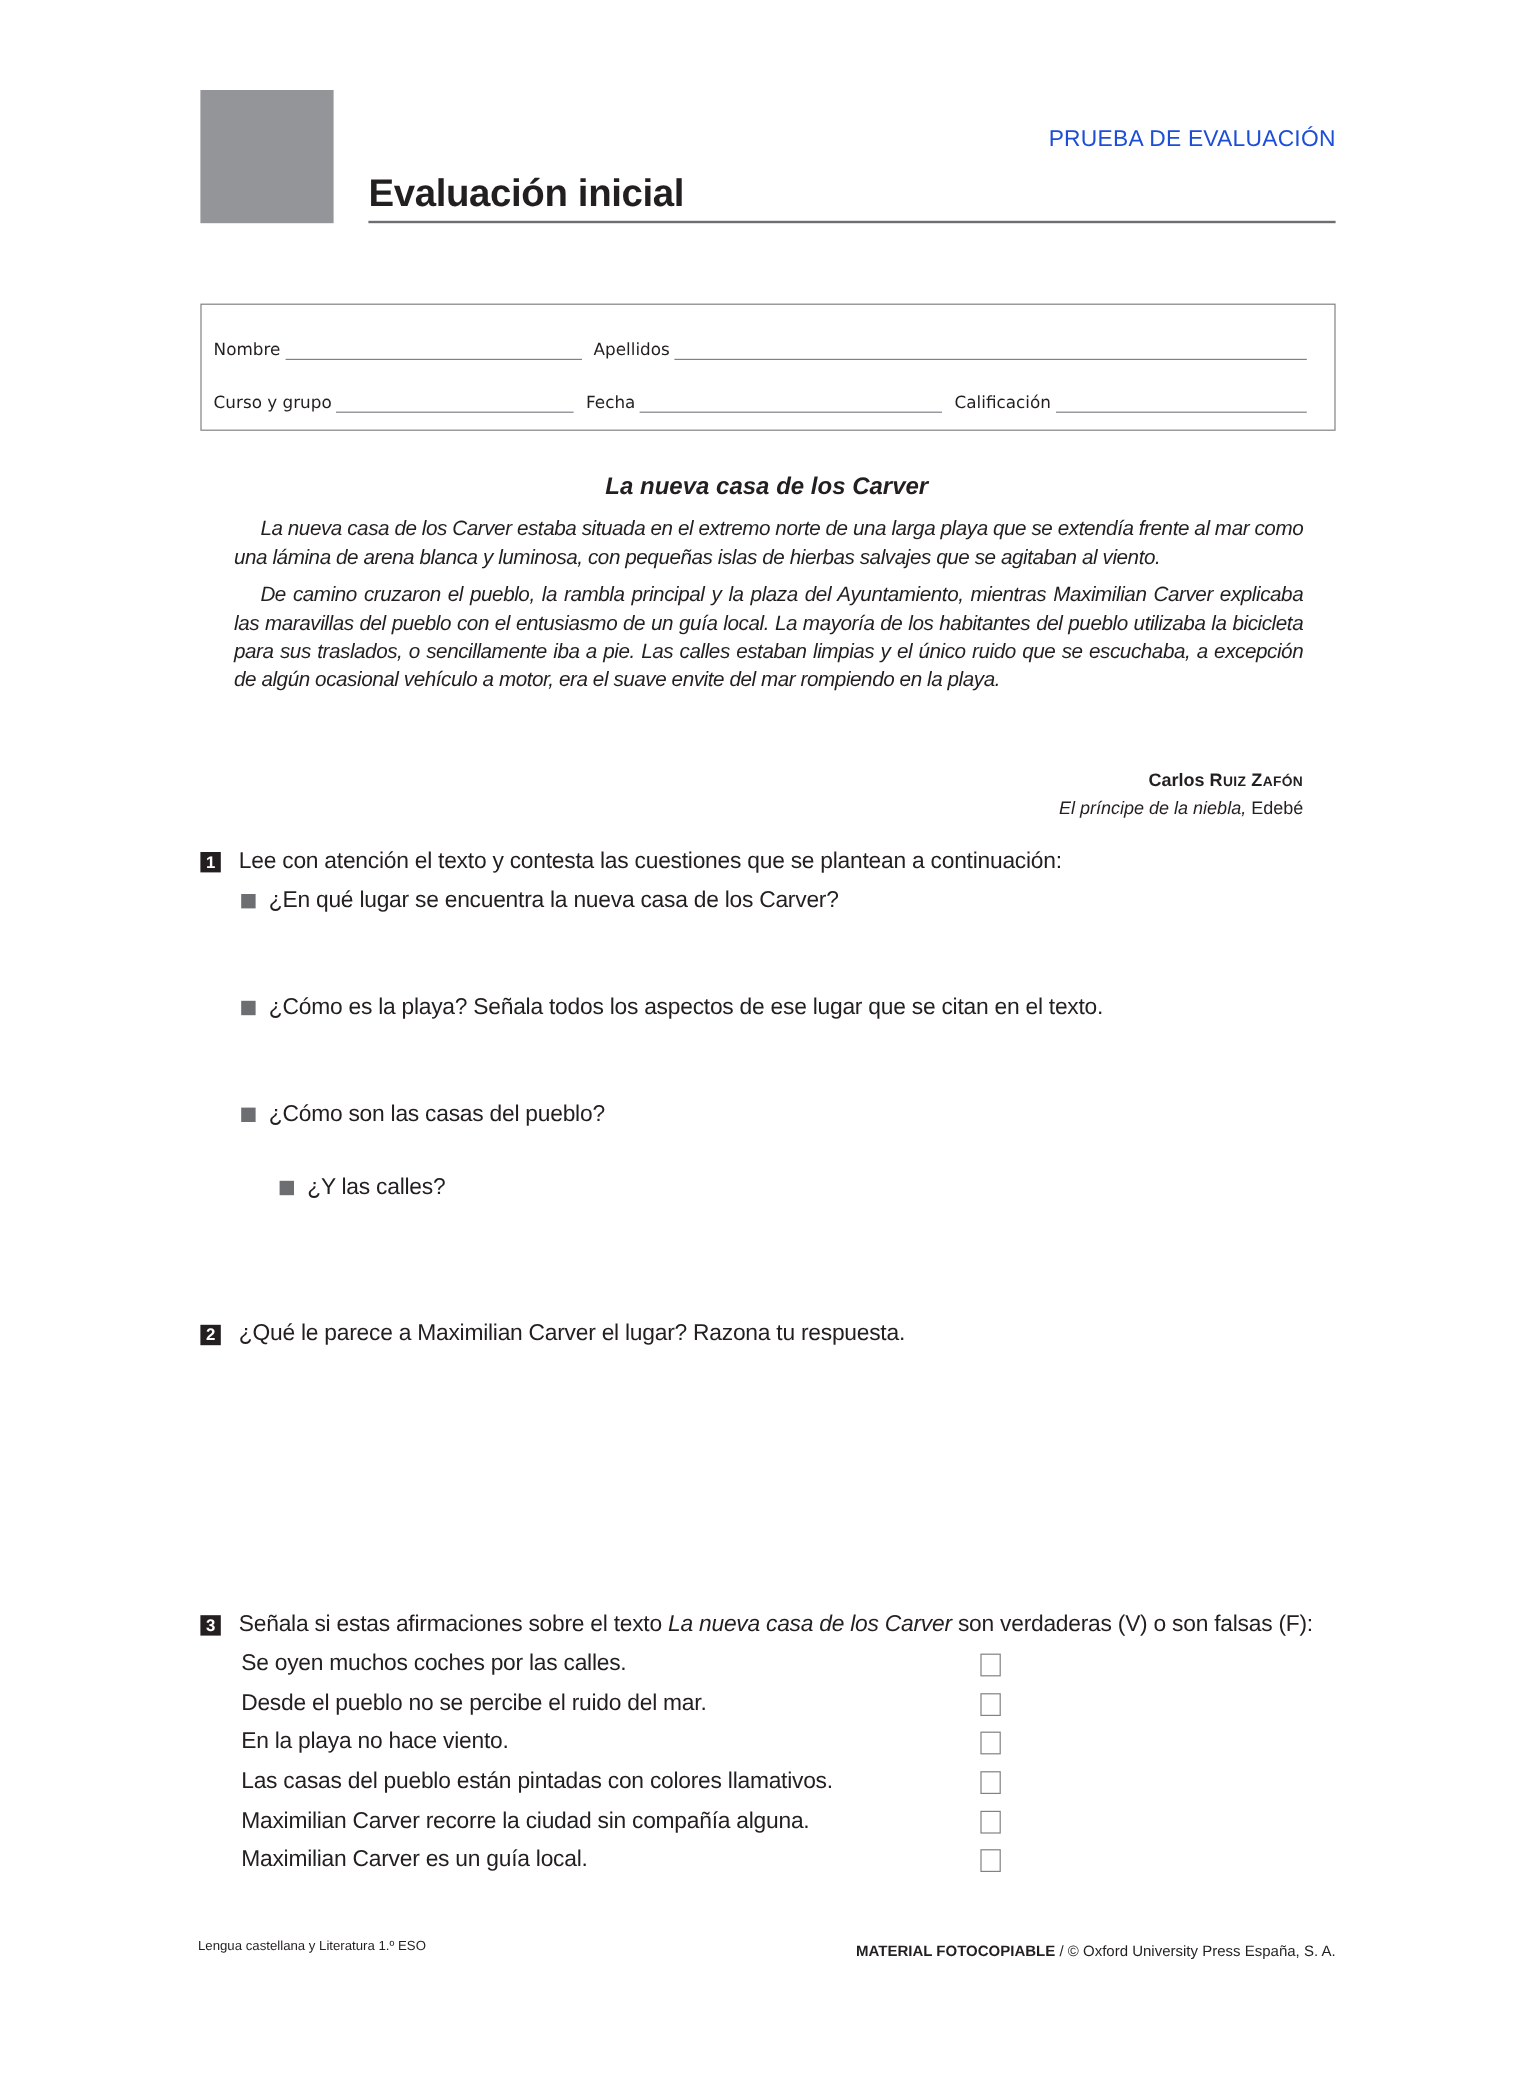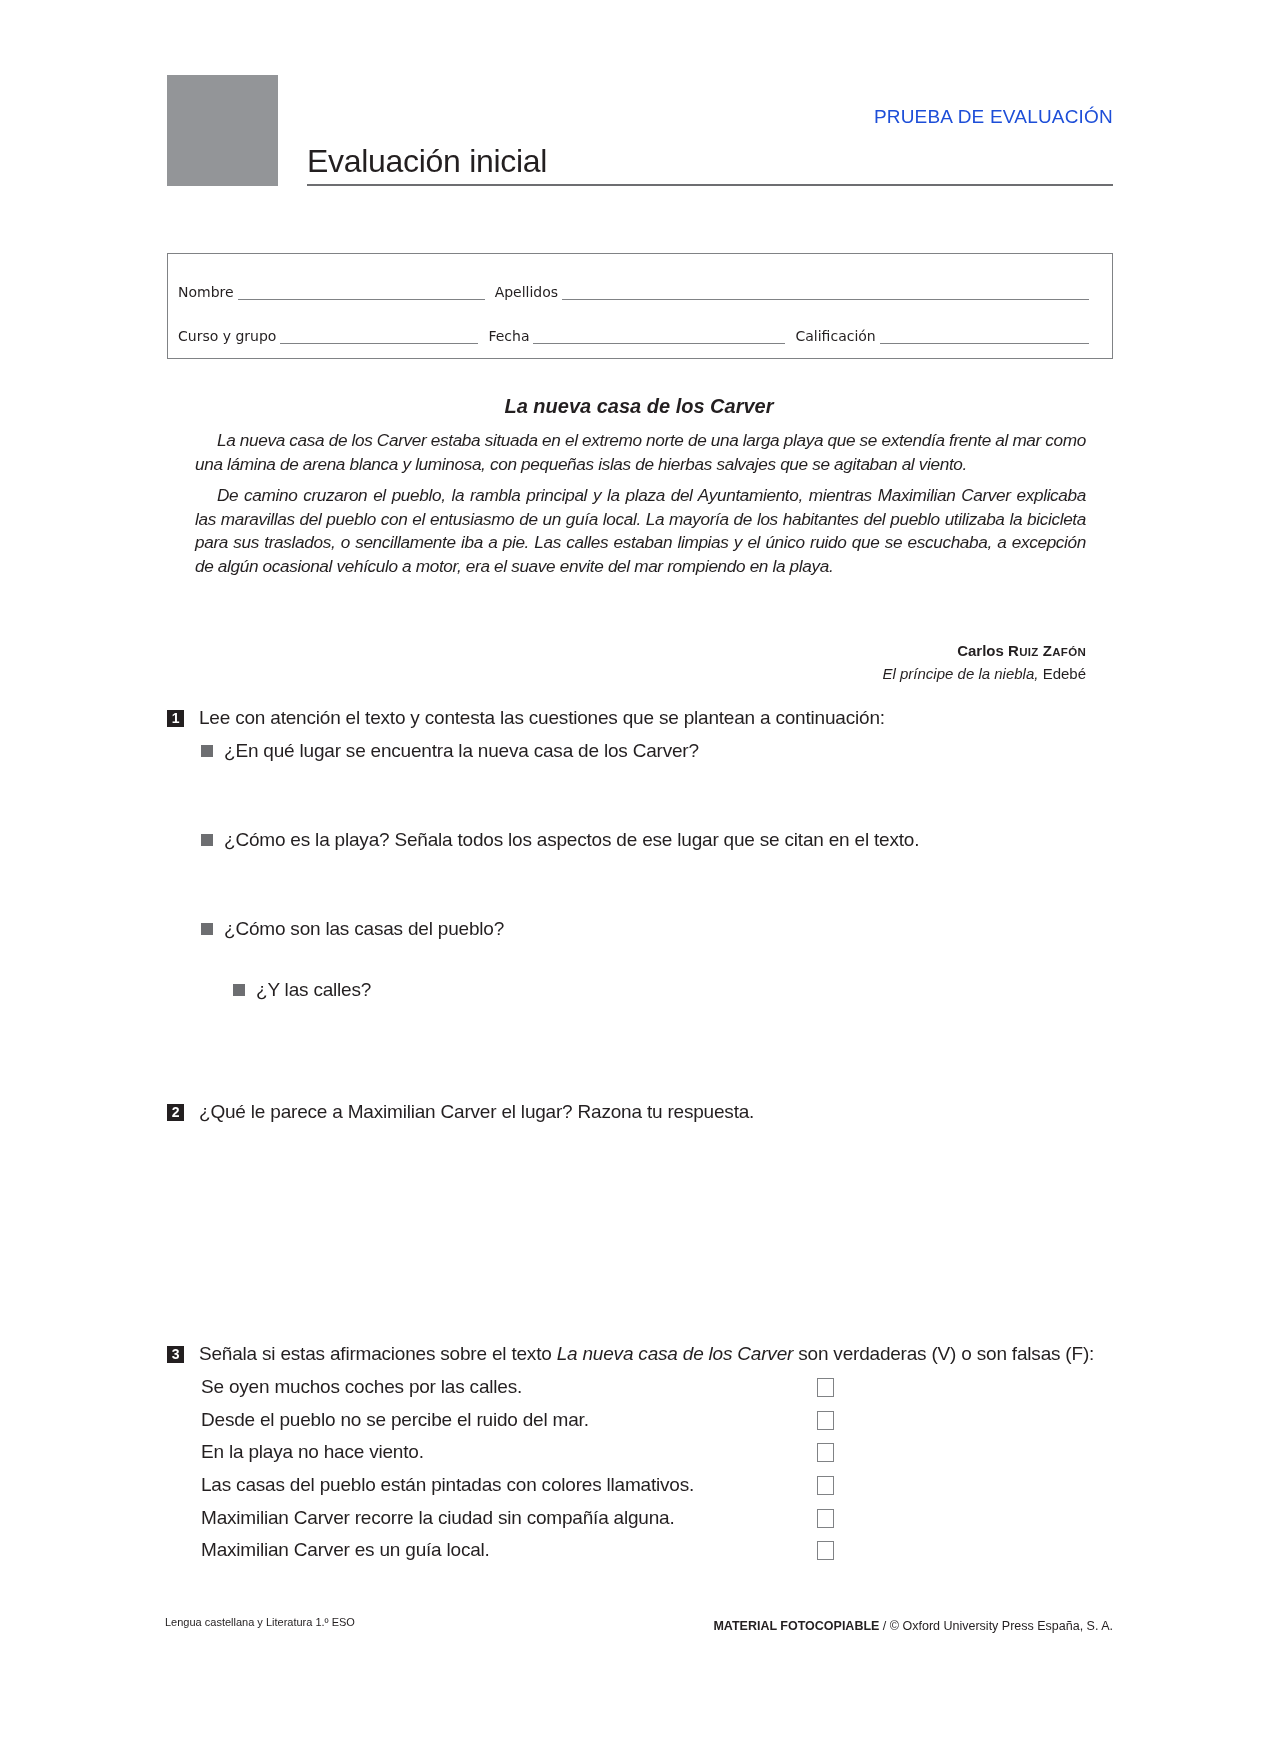--- a/index.html
+++ b/index.html
@@ -2,21 +2,21 @@
 <html><head>
   <meta charset="utf-8">
   <style>
     html, body { margin: 0; padding: 0; background: #ffffff; }
     body { width: 1280px; height: 1748px; position: relative; overflow: hidden;
            font-family: "Liberation Sans", sans-serif; color: #231f20; }
     .abs { position: absolute; }
 
     .gray-block { left: 167px; top: 75px; width: 111px; height: 111px; background: #939598; }
     .kicker { right: 167px; top: 106px; font-size: 19px; letter-spacing: 0.2px; color: #1d4ed8; }
-    .title { left: 307px; top: 143px; font-size: 32px; font-weight: normal; color: #231f20; letter-spacing: -0.3px; }
+    .title { left: 307px; top: 143px; font-size: 32px; font-weight: bold; color: #231f20; letter-spacing: -0.3px; }
     .title-rule { left: 307px; top: 184px; width: 806px; height: 2px; background: #6d6e71; }
 
     .form-box { left: 167px; top: 253px; width: 944px; height: 104px; border: 1.5px solid #808285; }
     .form-row { position: absolute; left: 10px; right: 23px; display: flex; align-items: flex-end;
                 font-family: "DejaVu Sans", sans-serif; font-size: 14px; }
     .form-row.r1 { top: 30px; }
     .form-row.r2 { top: 74px; }
     .form-label { white-space: nowrap; margin-right: 4px; line-height: 16px; }
     .form-line { border-bottom: 1.3px solid #808285; height: 14px; margin-right: 10px; }
     .form-line.last { margin-right: 0; }

